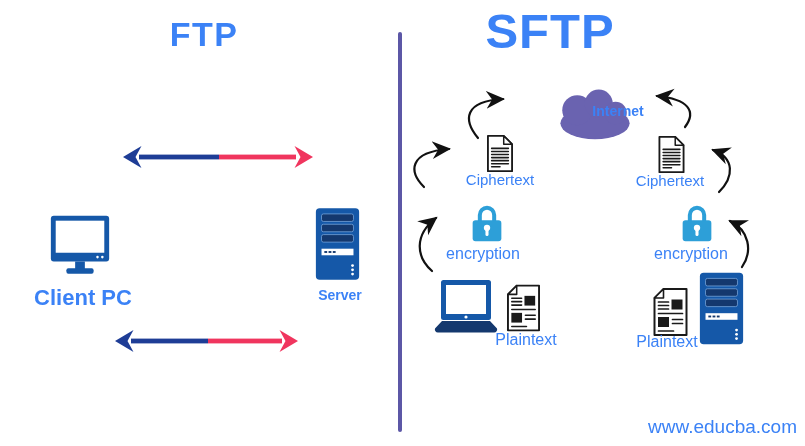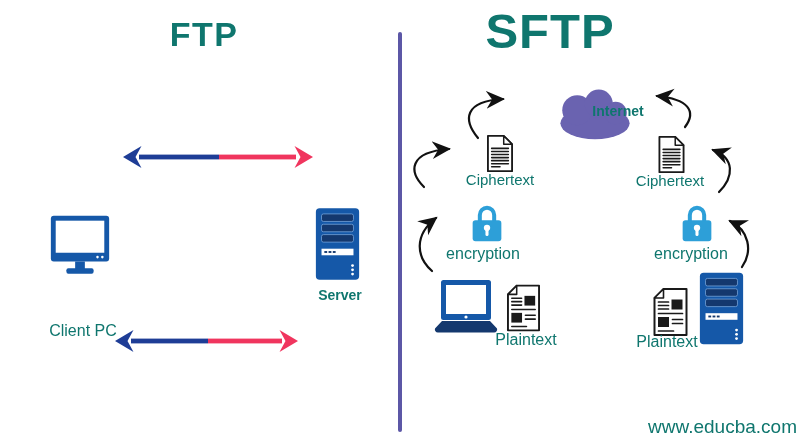--- a/index.html
+++ b/index.html
@@ -11,24 +11,24 @@
     --cloud-purple:#6a63b0;
     --divider-purple:#5c57a6;
     --outline-black:#1a1a1a;
   }
   html,body{margin:0;padding:0;background:#fff;}
   #canvas{
     position:relative;width:805px;height:446px;background:#ffffff;
     font-family:"Liberation Sans",sans-serif;overflow:hidden;
   }
   .abs{position:absolute;}
-  .lbl{position:absolute;text-align:center;color:#0f766e;line-height:1.1;}
+  .lbl{position:absolute;text-align:center;color:#3b82f6;line-height:1.1;}
   #ftp-title{left:134px;top:16px;width:140px;font-size:34px;font-weight:700;letter-spacing:1.5px;}
   #sftp-title{left:480px;top:5px;width:140px;font-size:49px;font-weight:700;letter-spacing:1px;}
-  #client-label{left:28px;top:286px;width:110px;font-size:16px;font-weight:400;margin-top:36px;}
+  #client-label{left:28px;top:286px;width:110px;font-size:22px;font-weight:700;}
   #server-label{left:306px;top:288px;width:68px;font-size:14px;font-weight:700;}
   #internet-label{left:582px;top:104px;width:72px;font-size:14px;font-weight:bold;}
   #cipher-left-label{left:458px;top:172px;width:84px;font-size:15px;}
   #cipher-right-label{left:628px;top:173px;width:84px;font-size:15px;}
   #enc-left-label{left:444px;top:245px;width:78px;font-size:16px;}
   #enc-right-label{left:650px;top:245px;width:82px;font-size:16px;}
   #plain-left-label{left:486px;top:331px;width:80px;font-size:16px;}
   #plain-right-label{left:627px;top:333px;width:80px;font-size:16px;}
   #watermark{left:613px;top:417px;width:184px;font-size:19px;font-weight:400;text-align:right;}
   #divider{left:398px;top:32px;width:4px;height:400px;background:var(--divider-purple);border-radius:2px;}

